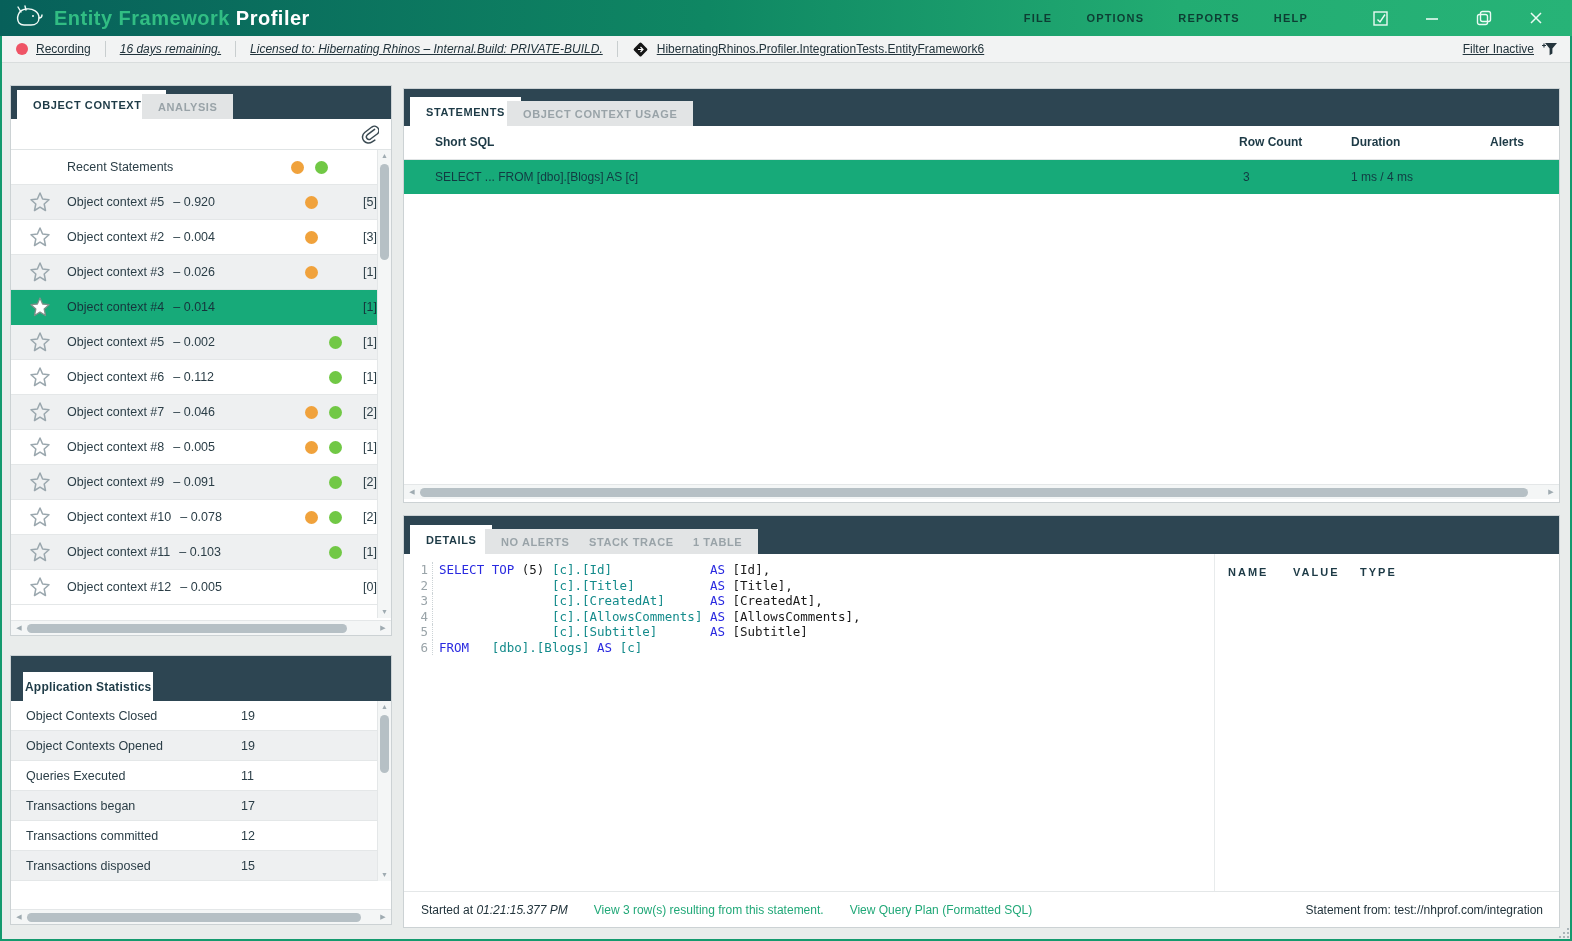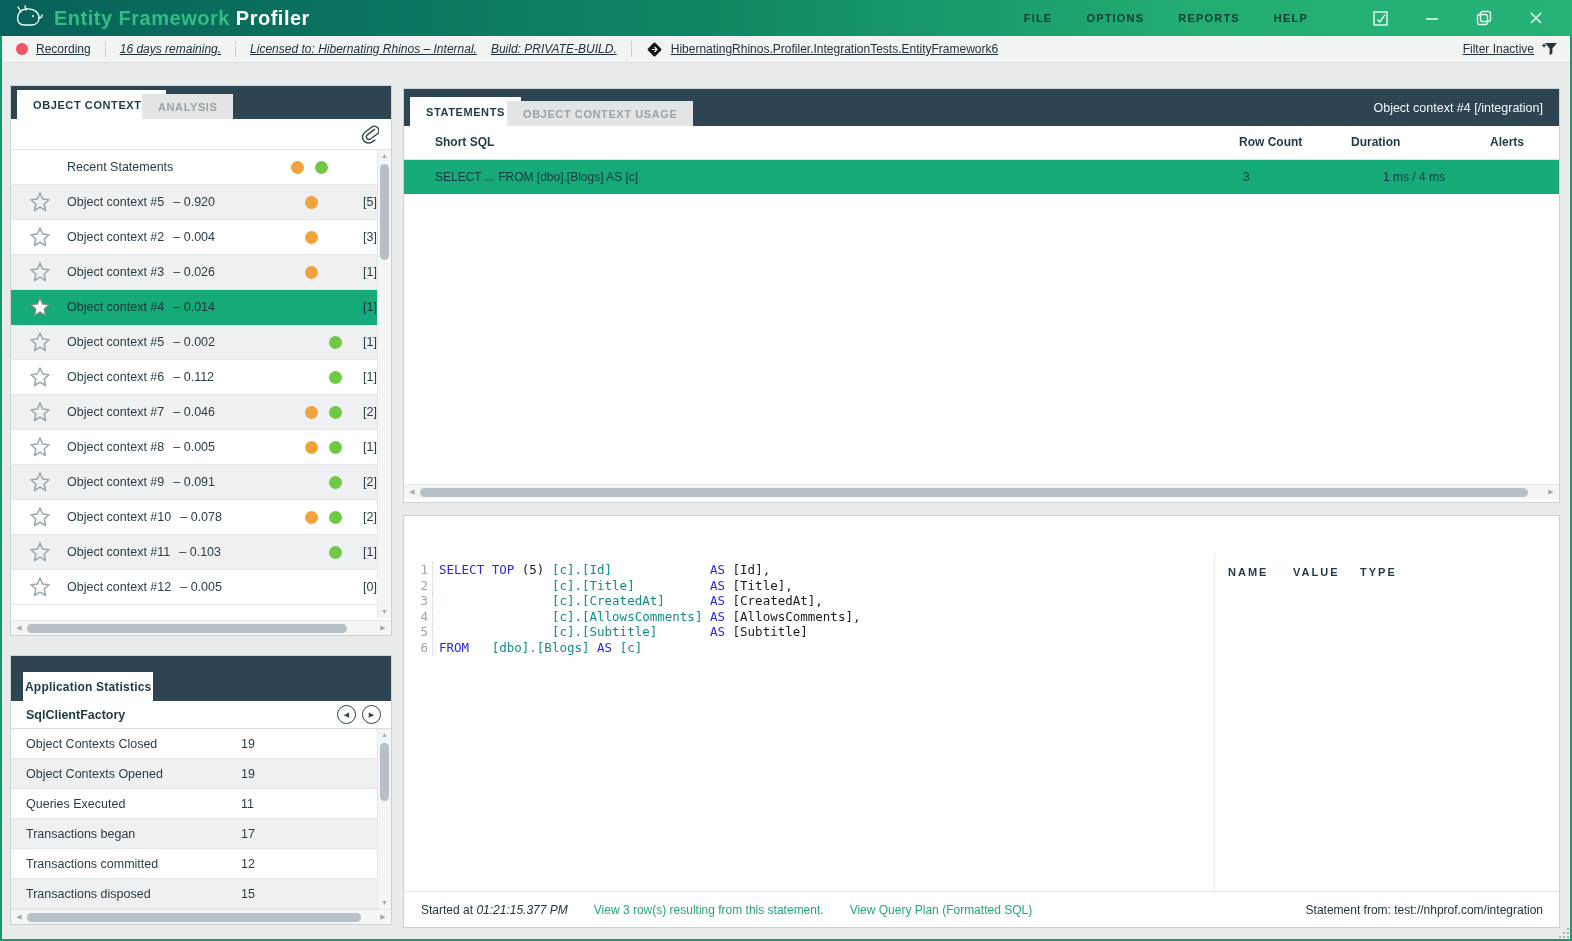--- a/index.html
+++ b/index.html
@@ -79,21 +79,21 @@
 
   
   .stmt-panel{left:403px;top:88px;width:1157px;height:415px;}
   .stmt-head{height:37px;}
   .stmt-ctx{position:absolute;right:16px;top:0;height:37px;display:flex;align-items:center;color:#f4f8f8;font-size:12.5px;}
   .stmt-cols{position:relative;height:33px;border-bottom:1px solid #e0e4e5;font-size:12px;font-weight:bold;color:#1d3a46;}
   .stmt-cols span{position:absolute;top:9px;}
   .col-sql{left:31px;} .col-rows{left:835px;} .col-dur{left:947px;} .col-al{left:1086px;}
   .stmt-row{position:relative;height:34px;background:#17aa79;color:#123a42;font-size:12px;cursor:pointer;}
   .stmt-row span{position:absolute;top:10px;}
-  .sr-sql{left:31px;} .sr-rows{left:839px;} .sr-dur{left:947px;margin-left:32px;}
+  .sr-sql{left:31px;} .sr-rows{left:839px;} .sr-dur{left:947px;}
 
   
   .det-panel{left:403px;top:515px;width:1157px;height:413px;}
   .det-head{height:38px;}
   .det-body{position:absolute;top:38px;left:0;right:0;bottom:35px;background:#fff;overflow:hidden;}
   .vdiv{position:absolute;left:810px;top:0;bottom:0;width:1px;background:#e8ebec;}
   .sql-code{position:absolute;left:8px;top:8px;font-family:"DejaVu Sans Mono",monospace;font-size:12.5px;line-height:15.5px;white-space:pre;}
   .code-line{display:flex;}
   .code-line .ln{width:16px;text-align:right;color:#9aa4a9;border-right:1px dotted #ccd3d6;padding-right:4px;margin-right:6px;flex:0 0 auto;}
   .tok-kw{color:#2a2ae0;}
@@ -159,21 +159,21 @@
     </div>
   </div>
 
   <div class="toolbar">
     <span class="rec-dot"></span>
     <span>Recording</span>
     <span class="tb-sep"></span>
     <span class="tb-it">16 days remaining.</span>
     <span class="tb-sep"></span>
     <span class="tb-it">Licensed to: Hibernating Rhinos – Internal.</span>
-    <span class="tb-it" style="margin-left:14px;">Build: PRIVATE-BUILD.</span>
+    <span class="tb-it" style="">Build: PRIVATE-BUILD.</span>
     <span class="tb-sep"></span>
     <span class="tb-proc">
       <svg width="17" height="17" viewBox="0 0 17 17">
         <rect x="3.2" y="3.2" width="10.6" height="10.6" rx="1.5" fill="#161616" transform="rotate(45 8.5 8.5)"></rect>
         <path d="M6 8.5 h5 M8.5 6 l2.5 2.5 -2.5 2.5" stroke="#ffffff" stroke-width="1.1" fill="none"></path>
       </svg>
       <span>HibernatingRhinos.Profiler.IntegrationTests.EntityFramework6</span>
     </span>
     <span class="tb-right">
       <span>Filter Inactive</span>
@@ -448,27 +448,20 @@
     <div class="hsb" style="left:0;right:0;bottom:0;">
       <span class="arr le">◀</span>
       <span class="thumb" style="left:16px;width:320px;"></span>
       <span class="arr ri">▶</span>
     </div>
   </div>
 
   <div class="panel stats-panel">
     <div class="dkhead stats-head">
       <span class="tab on stats-tab">Application Statistics</span>
-    </div>
-    <div class="factory-row">
-      <span class="factory-name">SqlClientFactory</span>
-      <span class="pager">
-        <span class="cbtn">◀</span>
-        <span class="cbtn">▶</span>
-      </span>
     </div>
     <div style="position:relative;">
       <div class="stat-row">
           <span class="stat-label">Object Contexts Closed</span>
           <span class="stat-value">19</span>
         </div>
       <div class="stat-row g">
           <span class="stat-label">Object Contexts Opened</span>
           <span class="stat-value">19</span>
         </div>
@@ -498,41 +491,46 @@
       <span class="arr le">◀</span>
       <span class="thumb" style="left:16px;width:334px;"></span>
       <span class="arr ri">▶</span>
     </div>
   </div>
 
   <div class="panel stmt-panel">
     <div class="dkhead stmt-head">
       <span class="tab on" style="left:6px;">STATEMENTS</span>
       <span class="tab off" style="left:103px;">OBJECT CONTEXT USAGE</span>
-      <span class="stmt-ctx">Object context #4 [/integration]</span>
     </div>
     <div class="stmt-cols">
       <span class="col-sql">Short SQL</span>
       <span class="col-rows">Row Count</span>
       <span class="col-dur">Duration</span>
       <span class="col-al">Alerts</span>
     </div>
     <div class="stmt-row">
       <span class="sr-sql">SELECT ... FROM [dbo].[Blogs] AS [c]</span>
       <span class="sr-rows">3</span>
       <span class="sr-dur">1 ms / 4 ms</span>
     </div>
     <div class="hsb" style="left:0;right:0;top:395px;">
       <span class="arr le">◀</span>
       <span class="thumb" style="left:16px;width:1108px;"></span>
       <span class="arr ri">▶</span>
     </div>
   </div>
 
   <div class="panel det-panel">
+    <div class="dkhead det-head">
+      <span class="tab on" style="left:6px;">DETAILS</span>
+      <span class="tab off" style="left:81px;">NO ALERTS</span>
+      <span class="tab off" style="left:169px;">STACK TRACE</span>
+      <span class="tab off" style="left:273px;">1 TABLE</span>
+    </div>
     <div class="det-body">
       <div class="vdiv"></div>
       <div class="sql-code"><div class="code-line"><span class="ln">1</span><span><span class="tok-kw">SELECT</span><span class="tok-pl"> </span><span class="tok-kw">TOP</span><span class="tok-pl"> (5) </span><span class="tok-id">[c].[Id]</span><span class="tok-pl">             </span><span class="tok-kw">AS</span><span class="tok-pl"> [Id],</span></span></div><div class="code-line"><span class="ln">2</span><span><span class="tok-pl">               </span><span class="tok-id">[c].[Title]</span><span class="tok-pl">          </span><span class="tok-kw">AS</span><span class="tok-pl"> [Title],</span></span></div><div class="code-line"><span class="ln">3</span><span><span class="tok-pl">               </span><span class="tok-id">[c].[CreatedAt]</span><span class="tok-pl">      </span><span class="tok-kw">AS</span><span class="tok-pl"> [CreatedAt],</span></span></div><div class="code-line"><span class="ln">4</span><span><span class="tok-pl">               </span><span class="tok-id">[c].[AllowsComments]</span><span class="tok-pl"> </span><span class="tok-kw">AS</span><span class="tok-pl"> [AllowsComments],</span></span></div><div class="code-line"><span class="ln">5</span><span><span class="tok-pl">               </span><span class="tok-id">[c].[Subtitle]</span><span class="tok-pl">       </span><span class="tok-kw">AS</span><span class="tok-pl"> [Subtitle]</span></span></div><div class="code-line"><span class="ln">6</span><span><span class="tok-kw">FROM</span><span class="tok-pl">   </span><span class="tok-id">[dbo].[Blogs]</span><span class="tok-pl"> </span><span class="tok-kw">AS</span><span class="tok-pl"> </span><span class="tok-id">[c]</span></span></div></div>
       <span class="res-cols rc-name">NAME</span>
       <span class="res-cols rc-value">VALUE</span>
       <span class="res-cols rc-type">TYPE</span>
     </div>
     <div class="det-footer">
       <span class="df-start"><span>Started at </span><span class="df-time">01:21:15.377 PM</span></span>
       <span class="link df-l1">View 3 row(s) resulting from this statement.</span>

